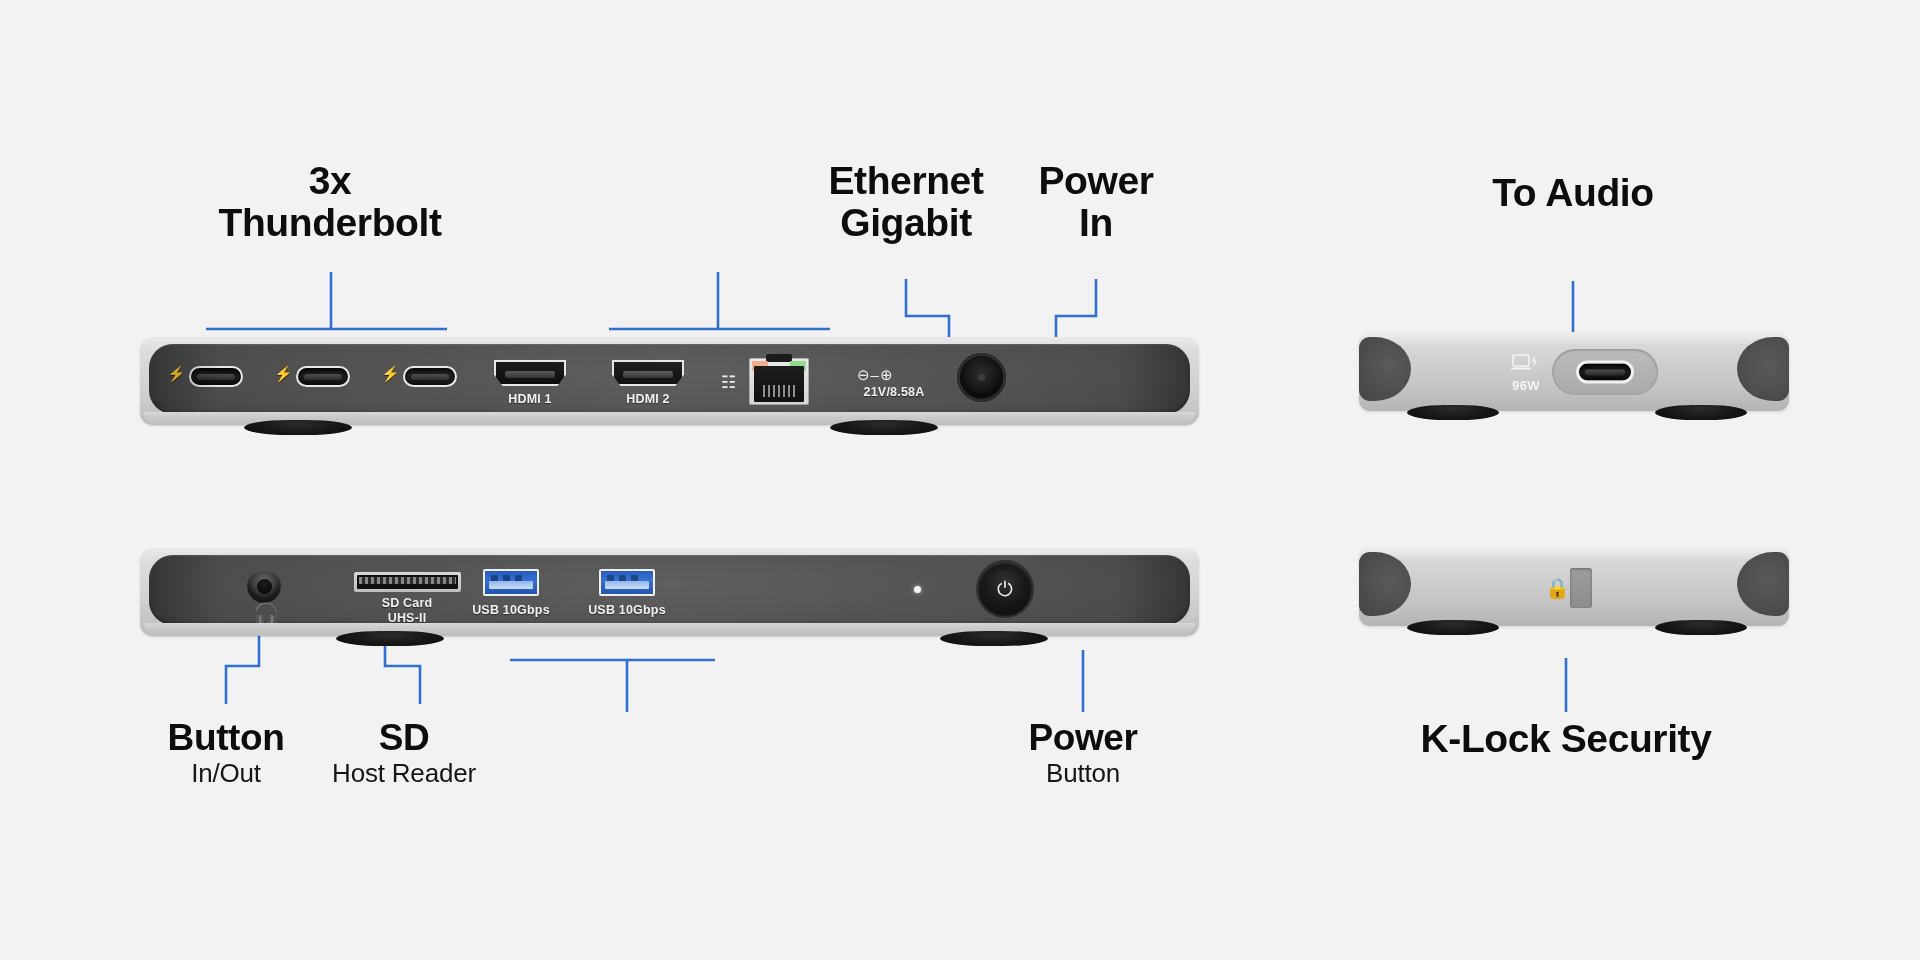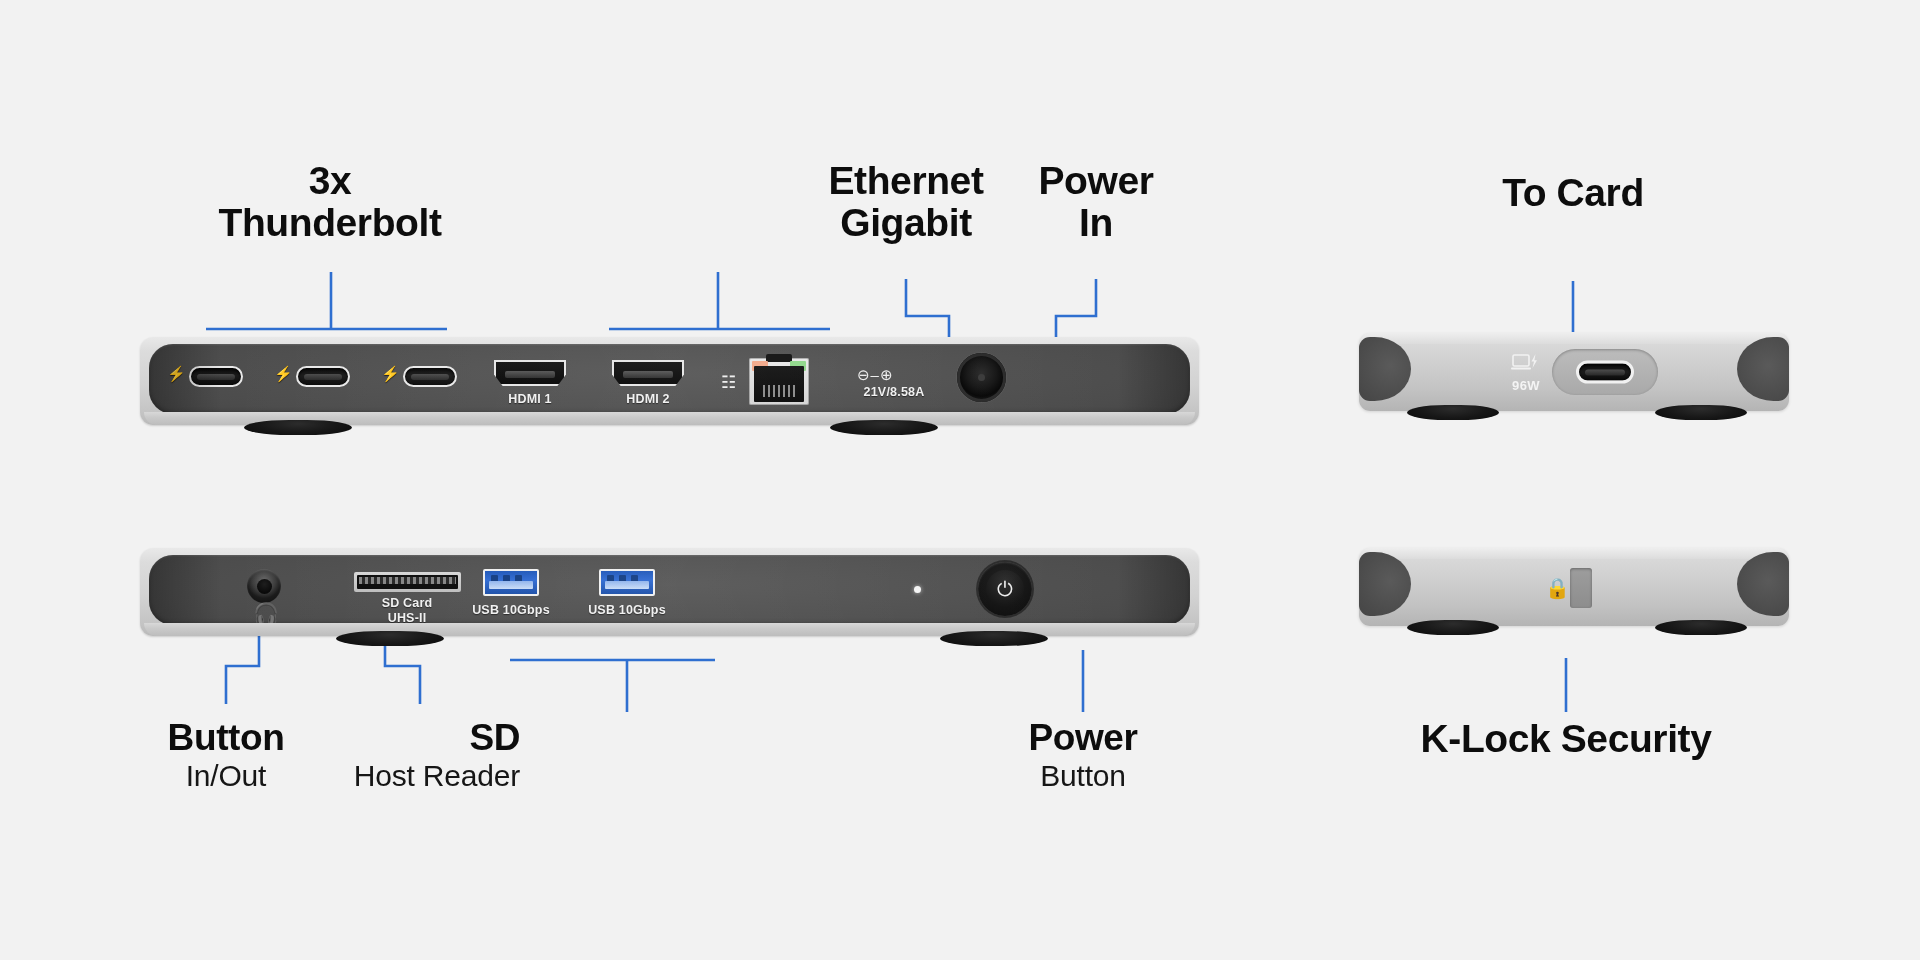--- a/index.html
+++ b/index.html
@@ -12,21 +12,21 @@
   }
   .stage { position:absolute; inset:0; }
 
   
   .callout { position:absolute; text-align:center; color:#0d0d0d; }
   .callout .big {
     font-size:39px; font-weight:700; line-height:1.07;
     letter-spacing:-0.4px; white-space:nowrap;
   }
   .callout .sub {
-    font-size:30px; font-weight:400; line-height:1.18;
+    font-size:26px; font-weight:400; line-height:1.18;
     letter-spacing:-0.2px; white-space:nowrap; color:#161616;
   }
   .callout.small .big { font-size:37px; }
   .callout .sub-host { font-size:27px; font-weight:400; white-space:nowrap; }
   .bolt { color:#2f6fd0; font-weight:700; }
 
   
   .leaders { position:absolute; inset:0; pointer-events:none; }
 
   
@@ -281,21 +281,21 @@
     <div class="big">Ethernet</div>
     <div class="big">Gigabit</div>
   </div>
 
   <div class="callout" style="left:1016px; top:160px; width:160px;">
     <div class="big">Power</div>
     <div class="big">In</div>
   </div>
 
   <div class="callout" style="left:1373px; top:172px; width:400px;">
-    <div class="big">To Card</div>
+    <div class="big">To Audio</div>
   </div>
 
   <div class="dock dock-dark" style="left:140px; top:337px; width:1059px; height:88px;">
     <div class="shell"></div>
     <div class="face">
 
       <span class="tb-bolt" style="left:18px; top:22px;">⚡</span>
       <div class="tb-port port" style="left:40px; top:22px;"></div>
 
       <span class="tb-bolt" style="left:125px; top:22px;">⚡</span>
@@ -409,21 +409,21 @@
     </div>
     <div class="foot" style="left:48px;  bottom:-9px; width:92px;"></div>
     <div class="foot" style="left:296px; bottom:-9px; width:92px;"></div>
   </div>
 
   <div class="callout small" style="left:126px; top:718px; width:200px;">
     <div class="big">Button</div>
     <div class="sub">In/Out</div>
   </div>
 
-  <div class="callout small" style="left:320px; top:718px; width:200px;text-align:right;">
+  <div class="callout small" style="left:304px; top:718px; width:200px;">
     <div class="big">SD</div>
     <div class="sub">Host Reader</div>
   </div>
 
 
   <div class="callout small" style="left:983px; top:718px; width:200px;">
     <div class="big">Power</div>
     <div class="sub">Button</div>
   </div>
 

